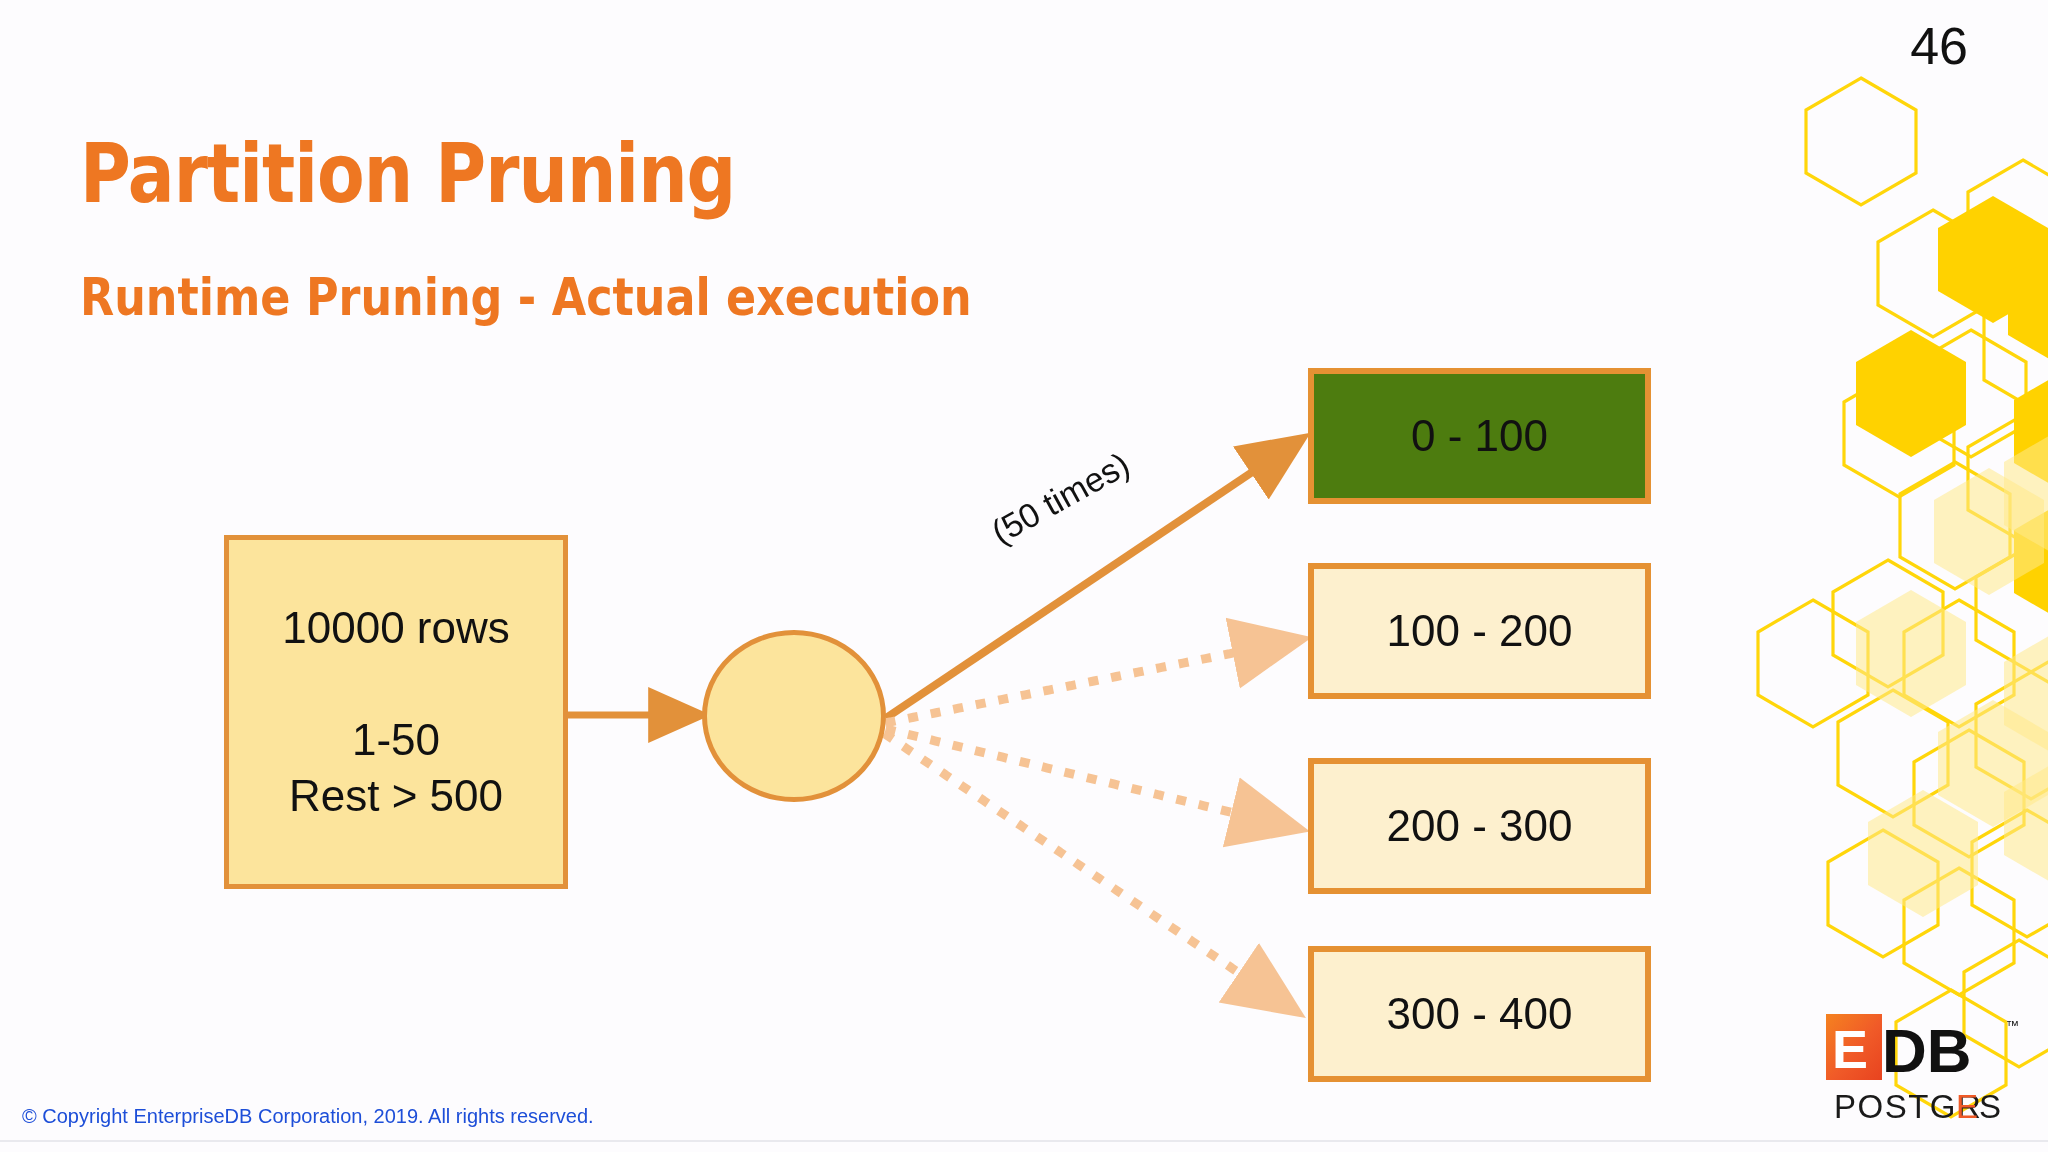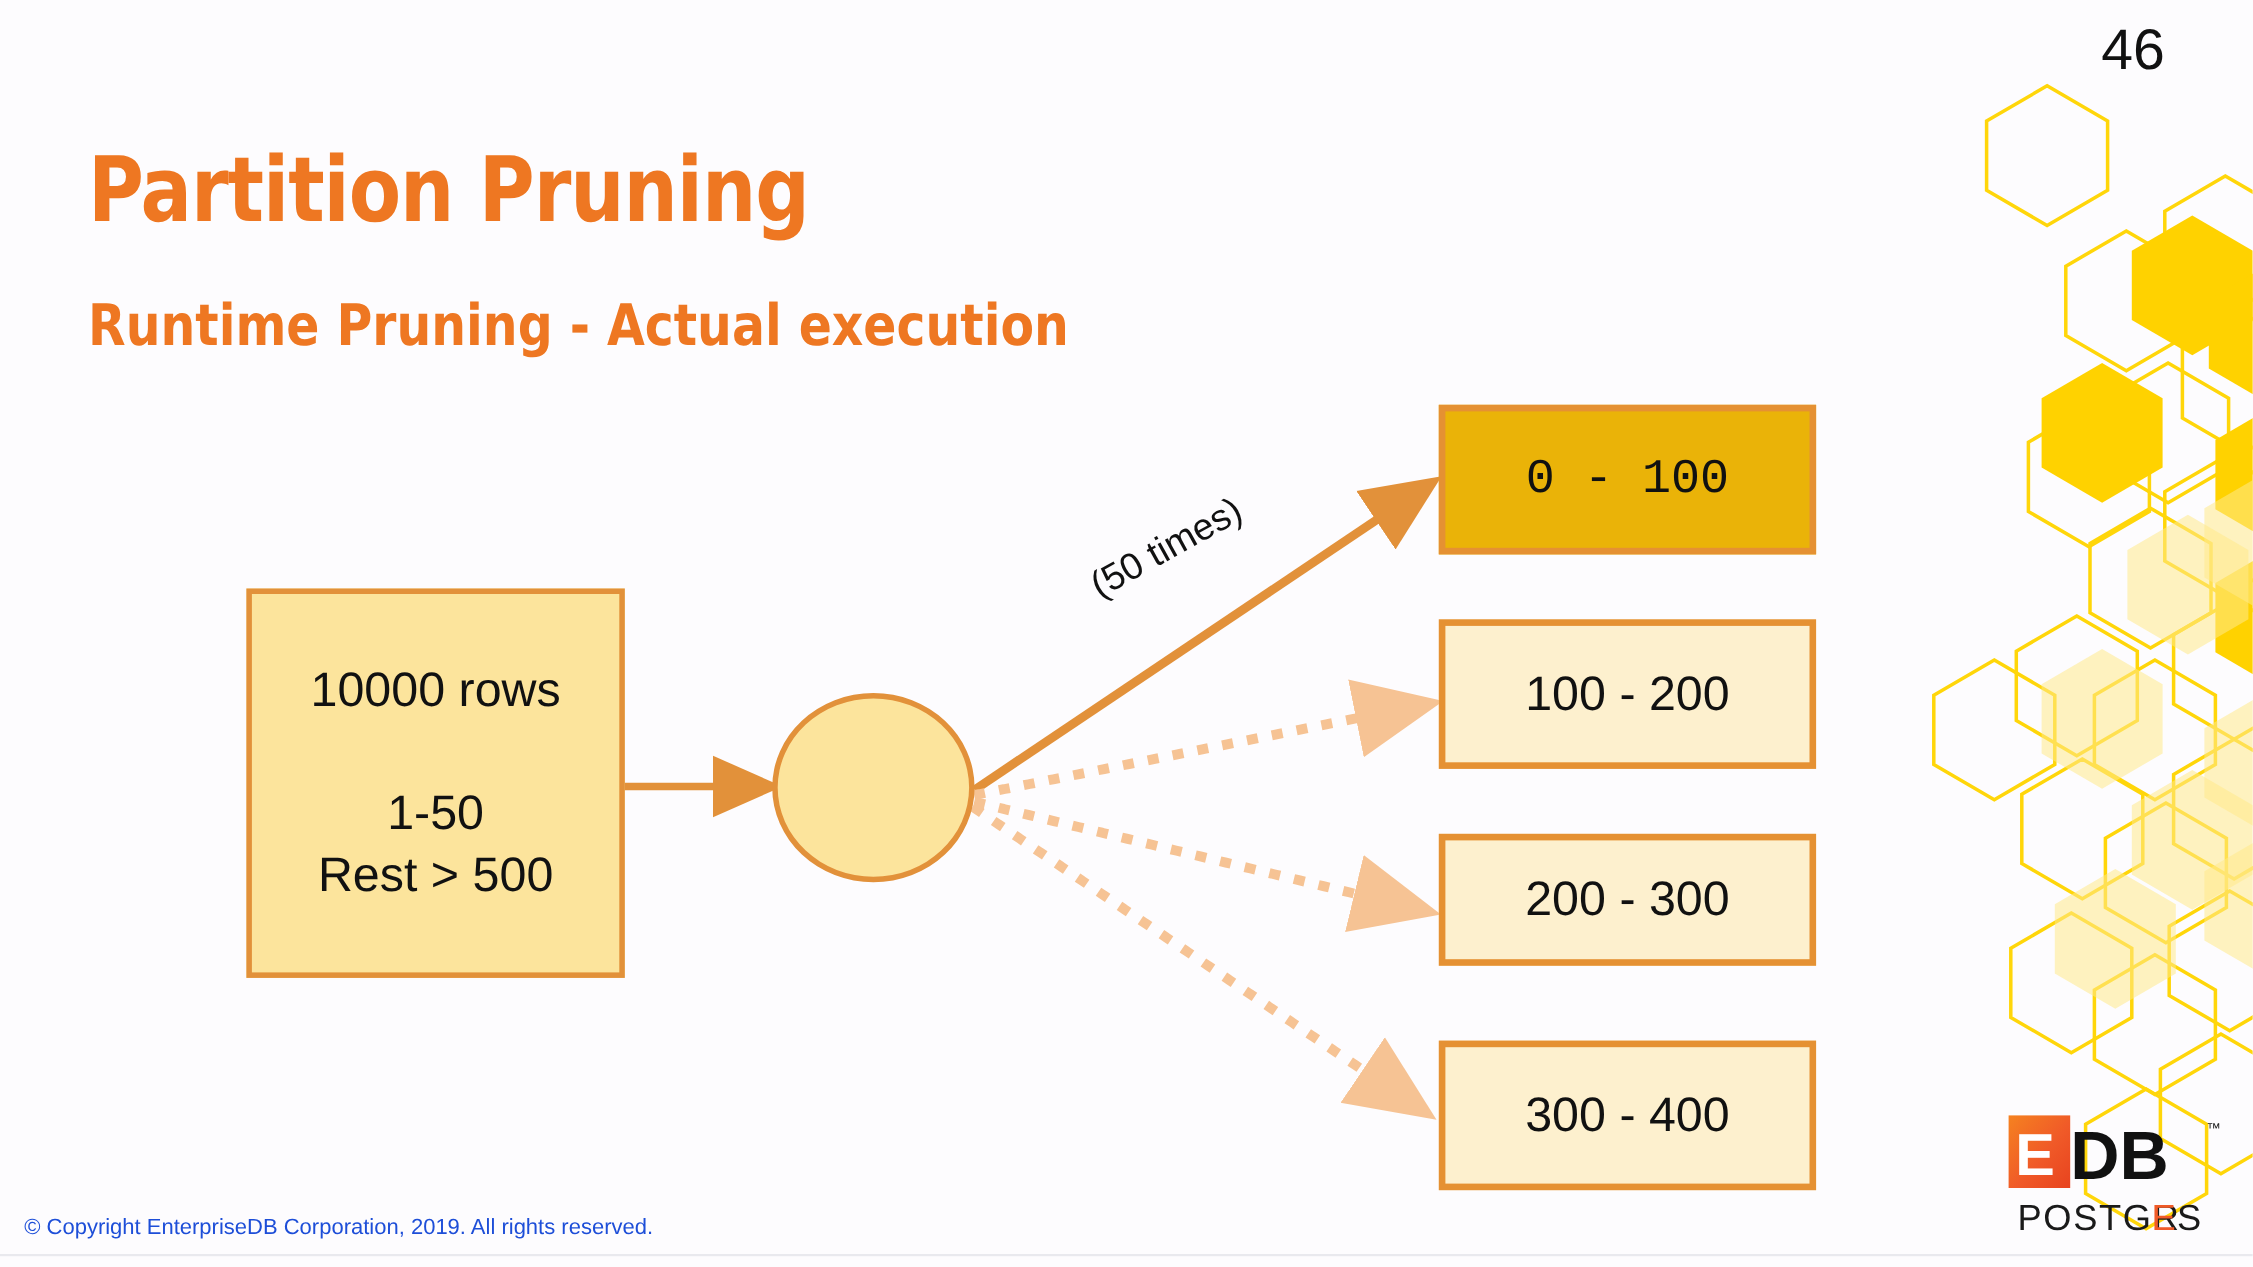--- a/index.html
+++ b/index.html
@@ -63,21 +63,21 @@
     box-sizing:border-box;
   }
 
   .part-box{
     position:absolute;left:1308px;width:343px;
     border:6px solid #E59133;box-sizing:border-box;
     display:flex;align-items:center;justify-content:center;
     font-size:44px;color:#111;
     background:#FDF0CE;
   }
-  .part-box.highlight{background:#eab308;font-family:Liberation Mono, monospace;}
+  .part-box.highlight{background:#4d7c0f;}
 
   .times-label{
     position:absolute;left:985px;top:518px;
     font-size:34px;color:#111;
     transform:rotate(-29deg);
     transform-origin:left top;
     white-space:nowrap;
   }
 
   
@@ -178,21 +178,21 @@
   <div class="node-circle"></div>
 
   <div class="times-label">(50 times)</div>
 
   <div class="part-box highlight" style="top:368px;height:136px;">
     <span>0 - 100</span>
   </div>
   <div class="part-box" style="top:563px;height:136px;">
     <span>100 - 200</span>
   </div>
-  <div class="part-box" style="top:758px;height:120px;">
+  <div class="part-box" style="top:758px;height:136px;">
     <span>200 - 300</span>
   </div>
   <div class="part-box" style="top:946px;height:136px;">
     <span>300 - 400</span>
   </div>
 
   <div class="footer-rule"></div>
   <div class="footer">© Copyright EnterpriseDB Corporation, 2019. All rights reserved.</div>
 
   <svg class="edb-logo" viewBox="0 0 210 118" xmlns="http://www.w3.org/2000/svg">

